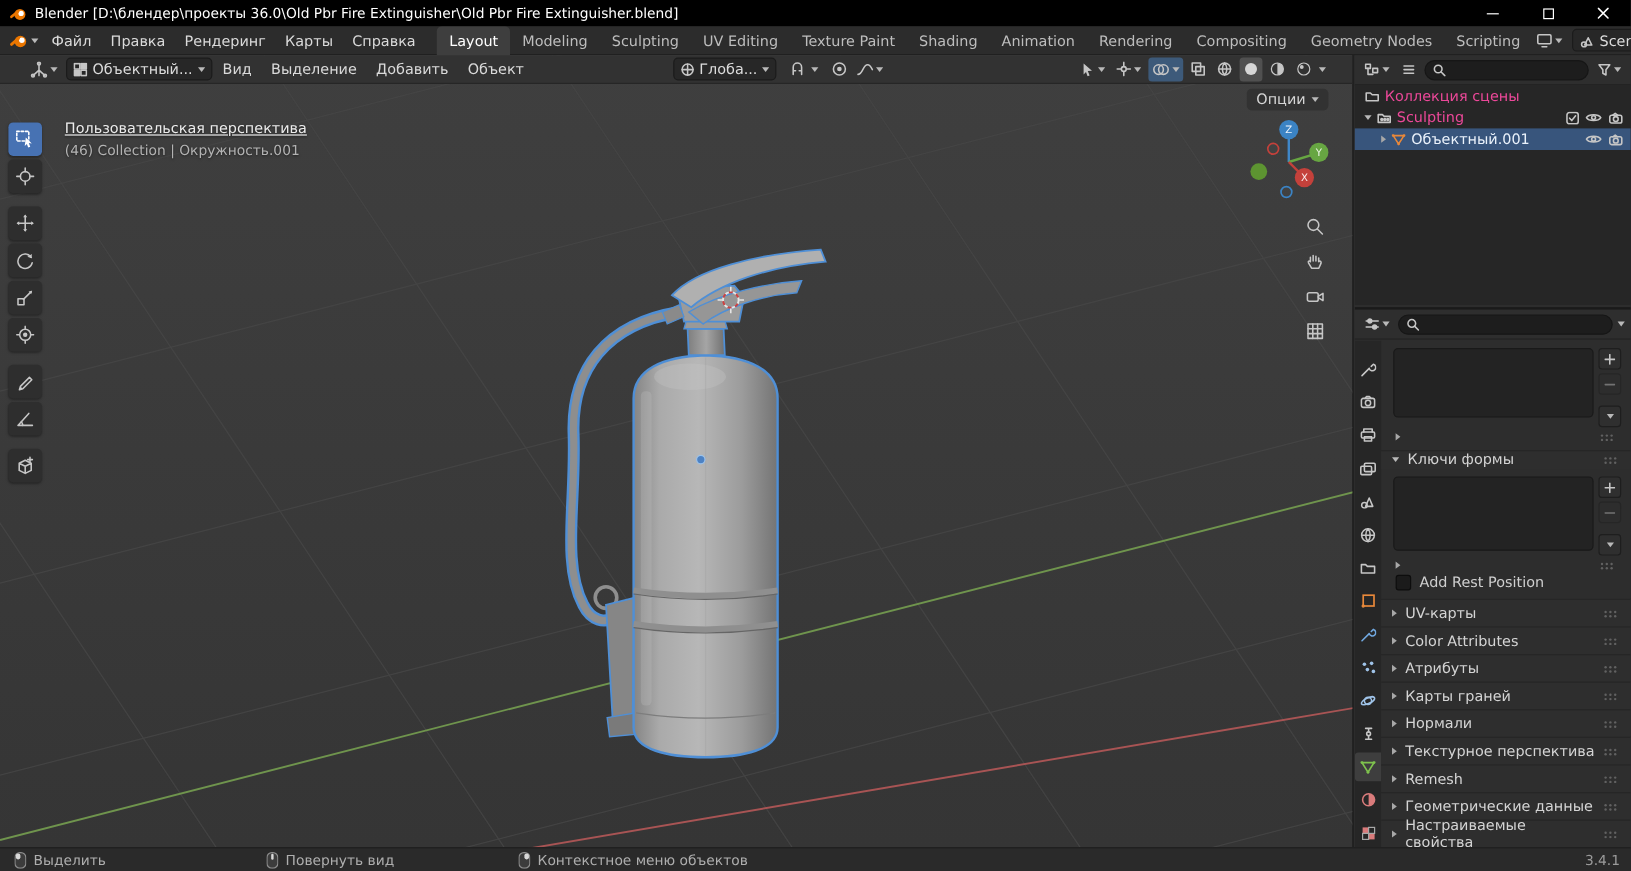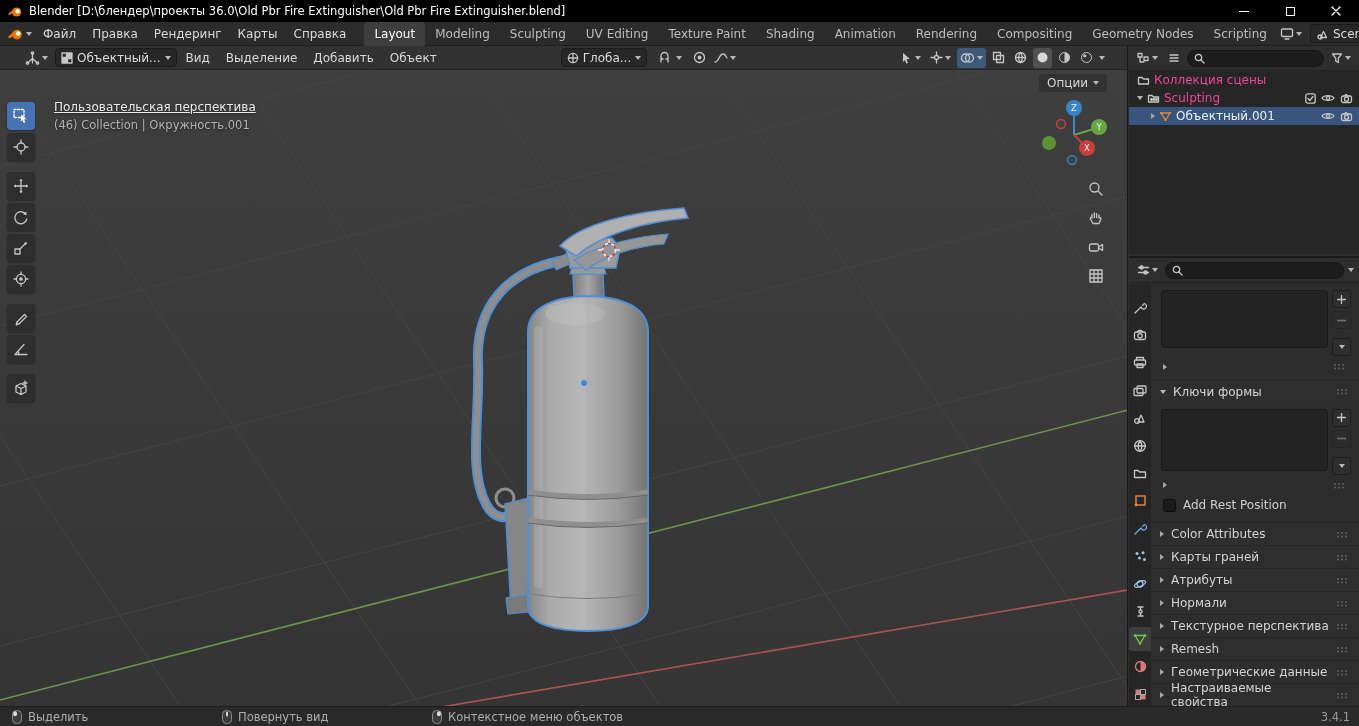--- a/index.html
+++ b/index.html
@@ -731,53 +731,69 @@
         </span>
     </div>
     <div class="cbrow">
       <span class="cb"></span>
       <span>Add Rest Position</span>
     </div>
 
     <div style="margin-top:6px">
       <div class="phead">
           <span class="cvr"></span>
+          <span>UV-карты</span>
+          <span class="grip">
+            <svg width="14" height="7">
+              <g fill="#6e6e6e">
+                <circle cx="2" cy="2" r="1"></circle>
+                <circle cx="6" cy="2" r="1"></circle>
+                <circle cx="10" cy="2" r="1"></circle>
+                <circle cx="2" cy="5.6" r="1"></circle>
+                <circle cx="6" cy="5.6" r="1"></circle>
+                <circle cx="10" cy="5.6" r="1"></circle>
+              </g>
+            </svg>
+          </span>
+        </div>
+      <div class="phead">
+          <span class="cvr"></span>
           <span>Color Attributes</span>
           <span class="grip">
             <svg width="14" height="7">
               <g fill="#6e6e6e">
                 <circle cx="2" cy="2" r="1"></circle>
                 <circle cx="6" cy="2" r="1"></circle>
                 <circle cx="10" cy="2" r="1"></circle>
                 <circle cx="2" cy="5.6" r="1"></circle>
                 <circle cx="6" cy="5.6" r="1"></circle>
                 <circle cx="10" cy="5.6" r="1"></circle>
               </g>
             </svg>
           </span>
         </div>
       <div class="phead">
           <span class="cvr"></span>
-          <span>Карты граней</span>
+          <span>Атрибуты</span>
           <span class="grip">
             <svg width="14" height="7">
               <g fill="#6e6e6e">
                 <circle cx="2" cy="2" r="1"></circle>
                 <circle cx="6" cy="2" r="1"></circle>
                 <circle cx="10" cy="2" r="1"></circle>
                 <circle cx="2" cy="5.6" r="1"></circle>
                 <circle cx="6" cy="5.6" r="1"></circle>
                 <circle cx="10" cy="5.6" r="1"></circle>
               </g>
             </svg>
           </span>
         </div>
       <div class="phead">
           <span class="cvr"></span>
-          <span>Атрибуты</span>
+          <span>Карты граней</span>
           <span class="grip">
             <svg width="14" height="7">
               <g fill="#6e6e6e">
                 <circle cx="2" cy="2" r="1"></circle>
                 <circle cx="6" cy="2" r="1"></circle>
                 <circle cx="10" cy="2" r="1"></circle>
                 <circle cx="2" cy="5.6" r="1"></circle>
                 <circle cx="6" cy="5.6" r="1"></circle>
                 <circle cx="10" cy="5.6" r="1"></circle>
               </g>

